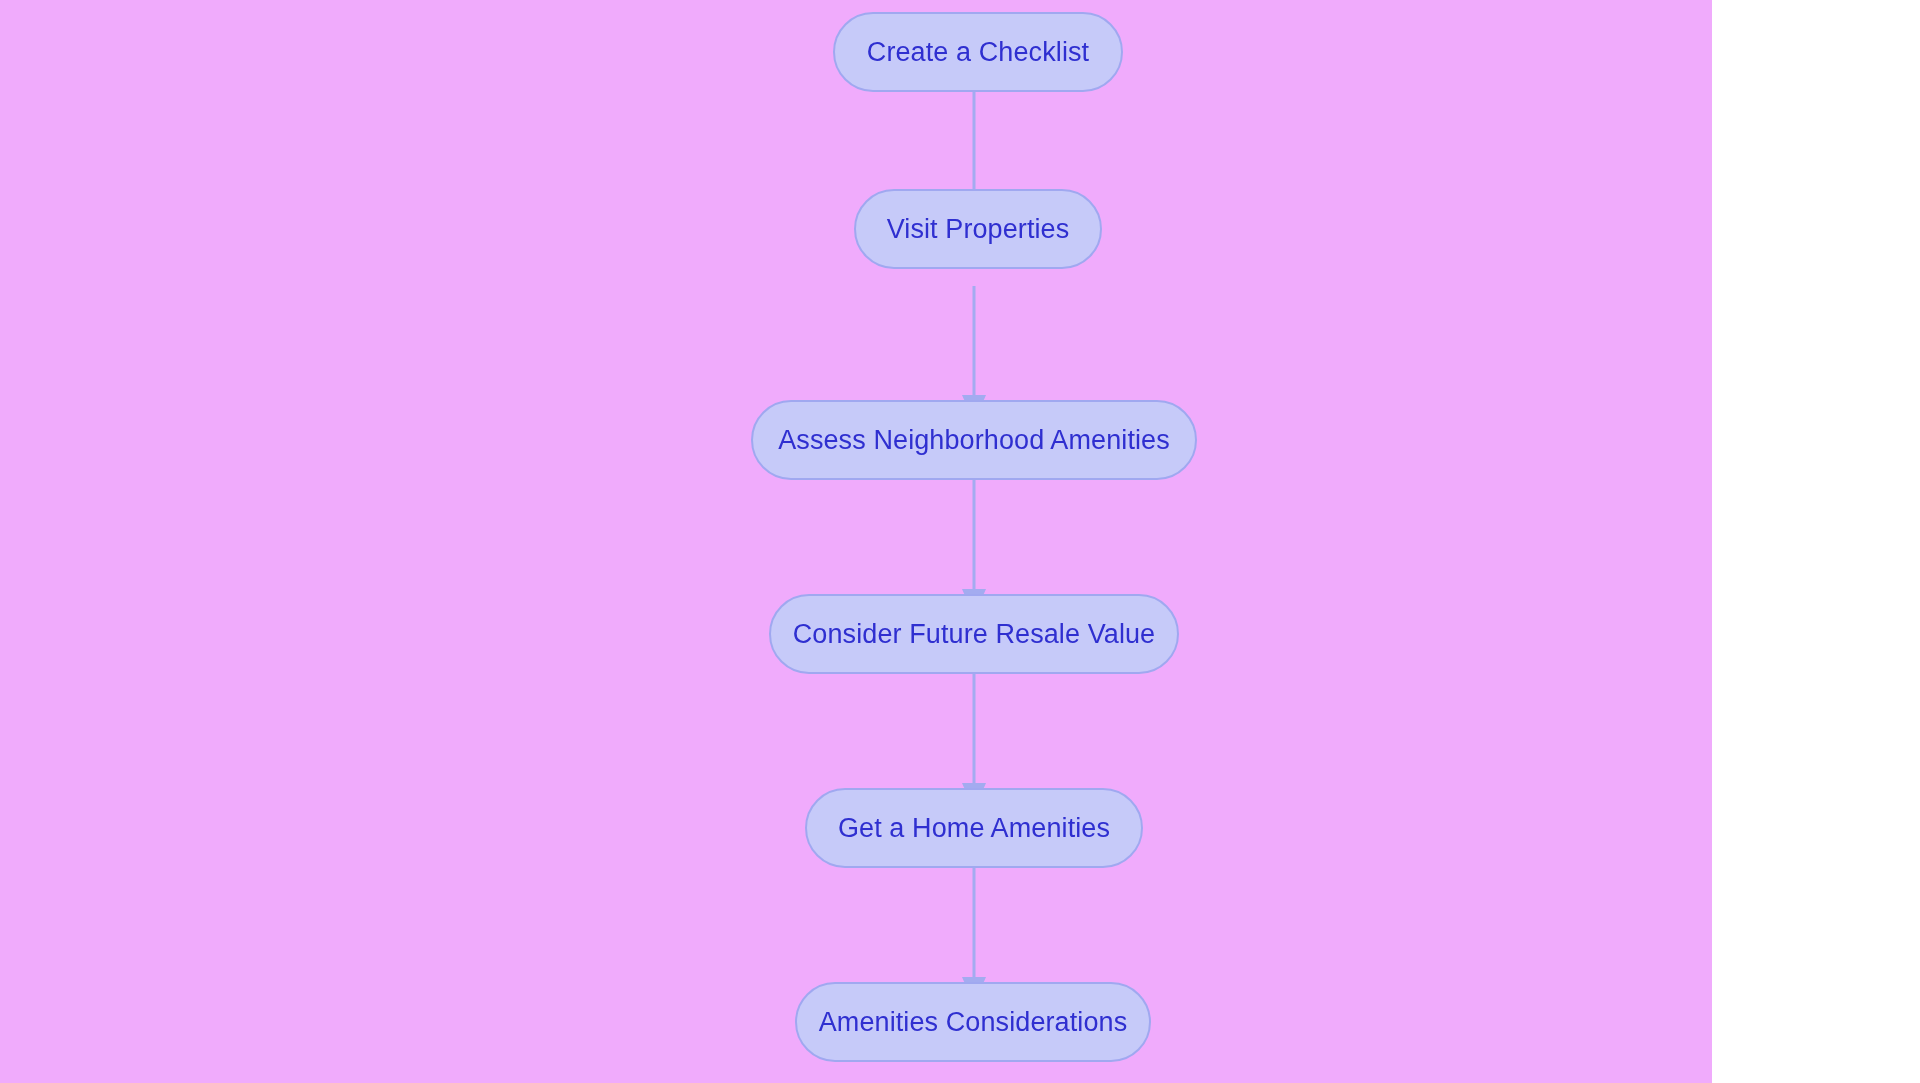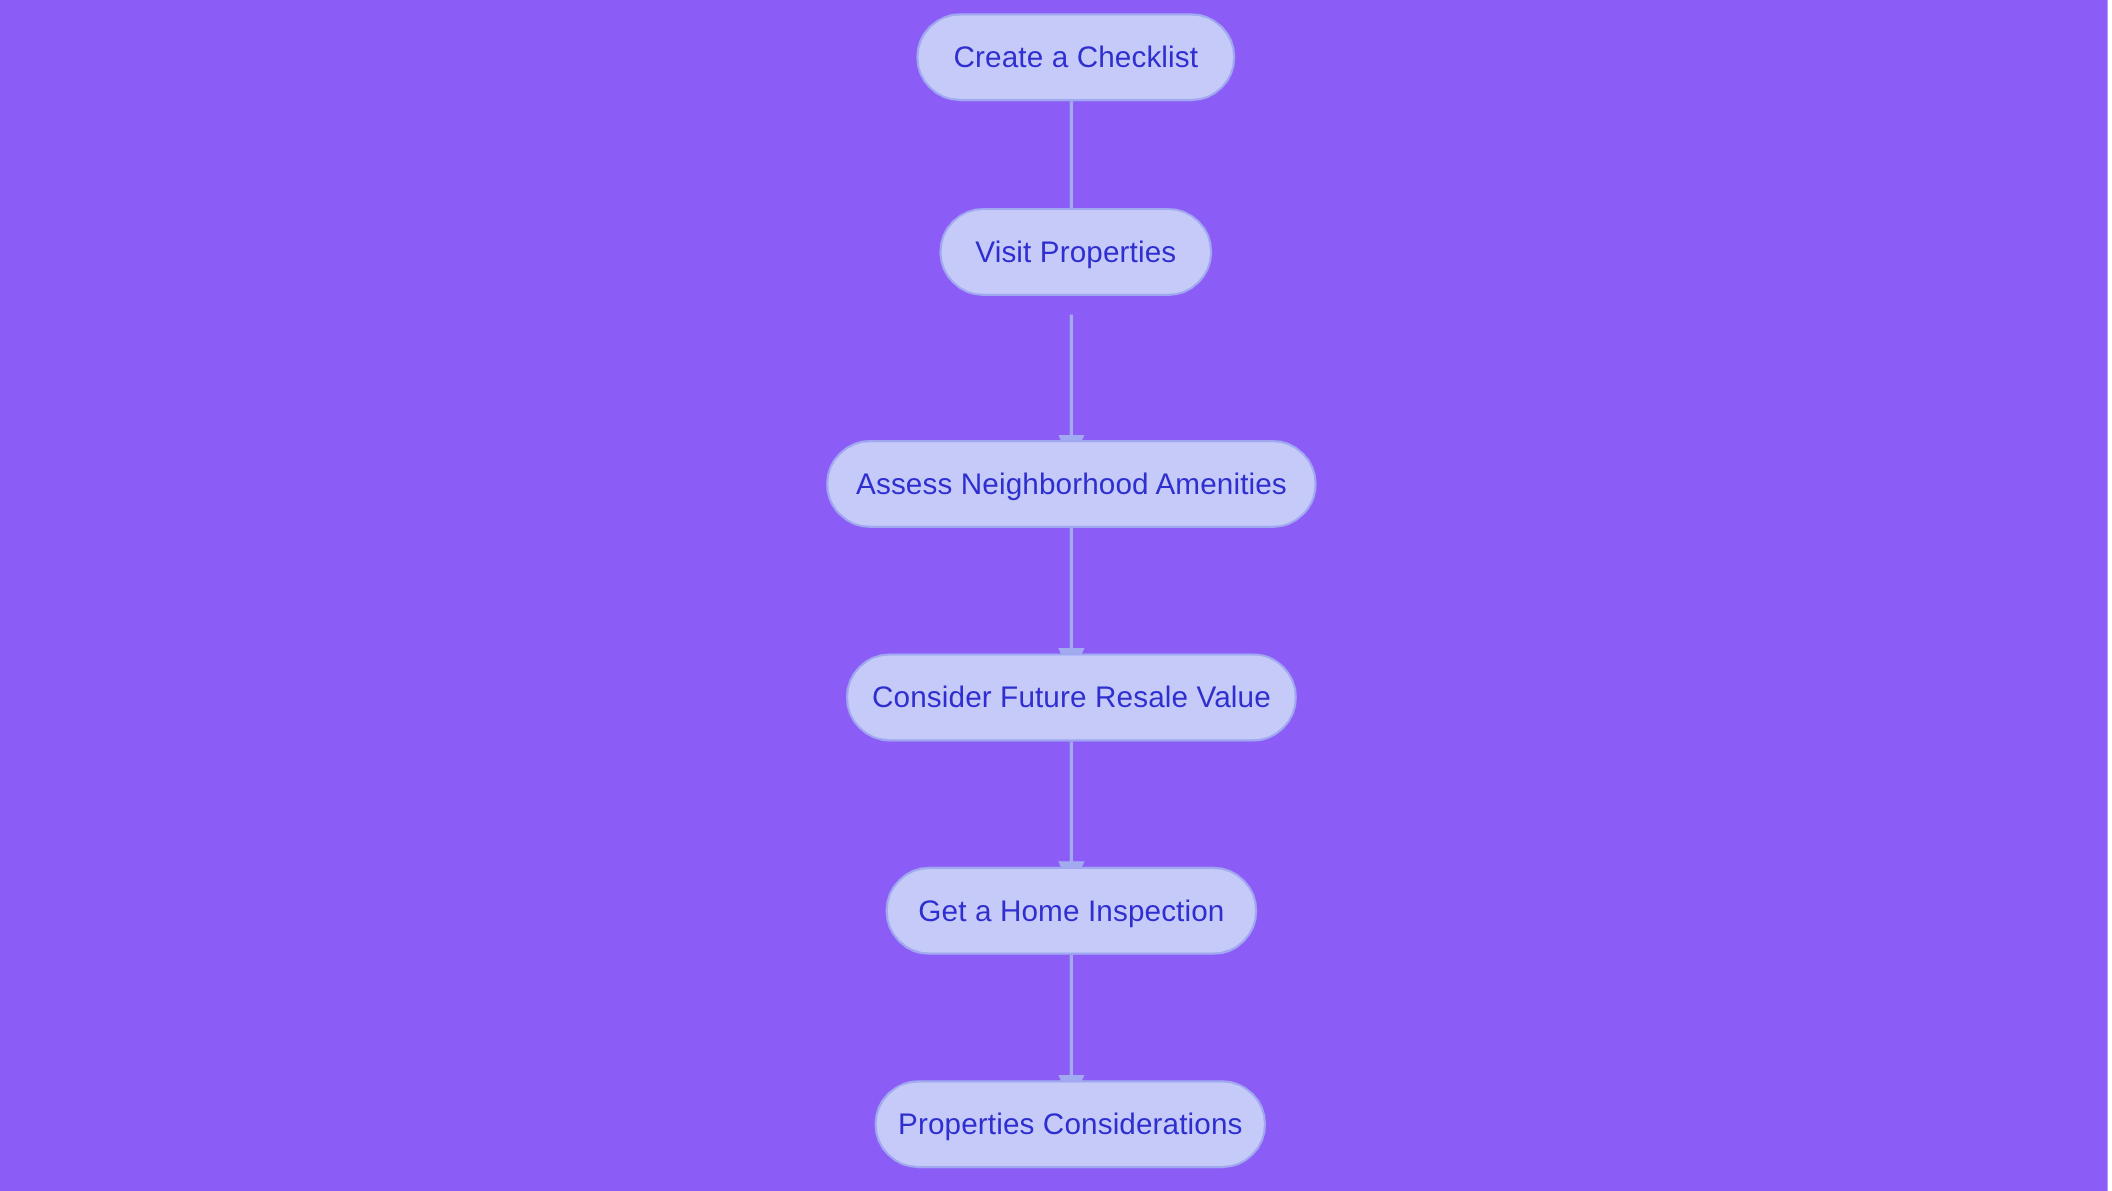--- a/index.html
+++ b/index.html
@@ -9,23 +9,23 @@
     background: #ffffff;
   }
   body {
     width: 1920px;
     height: 1083px;
     font-family: "Liberation Sans", sans-serif;
     overflow: hidden;
   }
   #flowchart-root {
     position: relative;
-    width: 1916px;
+    width: 1712px;
     height: 1083px;
-    background: #8b5cf6;
+    background: #f0abfc;
   }
   #flow-svg {
     position: absolute;
     inset: 0;
     width: 1920px;
     height: 1083px;
     display: block;
   }
   .node-shape {
     position: absolute;
@@ -76,20 +76,20 @@
       <div class="node-shape" style="left: 854px; top: 189px; width: 248px; height: 80px; background: rgb(198, 202, 249); border-color: rgb(160, 168, 240); border-radius: 40px;">
         <span class="node-label" style="color: rgb(47, 47, 208);">Visit Properties</span>
       </div>
       <div class="node-shape" style="left: 751px; top: 400px; width: 446px; height: 80px; background: rgb(198, 202, 249); border-color: rgb(160, 168, 240); border-radius: 40px;">
         <span class="node-label" style="color: rgb(47, 47, 208); text-align: center;">Assess Neighborhood Amenities</span>
       </div>
       <div class="node-shape" style="left: 769px; top: 594px; width: 410px; height: 80px; background: rgb(198, 202, 249); border-color: rgb(160, 168, 240); border-radius: 40px; justify-content: center;">
         <span class="node-label" style="color: rgb(47, 47, 208);">Consider Future Resale Value</span>
       </div>
       <div class="node-shape" style="left: 805px; top: 788px; width: 338px; height: 80px; background: rgb(198, 202, 249); border-color: rgb(160, 168, 240); border-radius: 40px;">
-        <span class="node-label" style="color: rgb(47, 47, 208);">Get a Home Inspection</span>
+        <span class="node-label" style="color: rgb(47, 47, 208);">Get a Home Amenities</span>
       </div>
       <div class="node-shape" style="left: 795px; top: 982px; width: 356px; height: 80px; background: rgb(198, 202, 249); border-color: rgb(160, 168, 240); border-radius: 40px;">
-        <span class="node-label" style="color: rgb(47, 47, 208);">Properties Considerations</span>
+        <span class="node-label" style="color: rgb(47, 47, 208);">Amenities Considerations</span>
       </div>
     </div>
 
 </div>
 
 </body></html>

